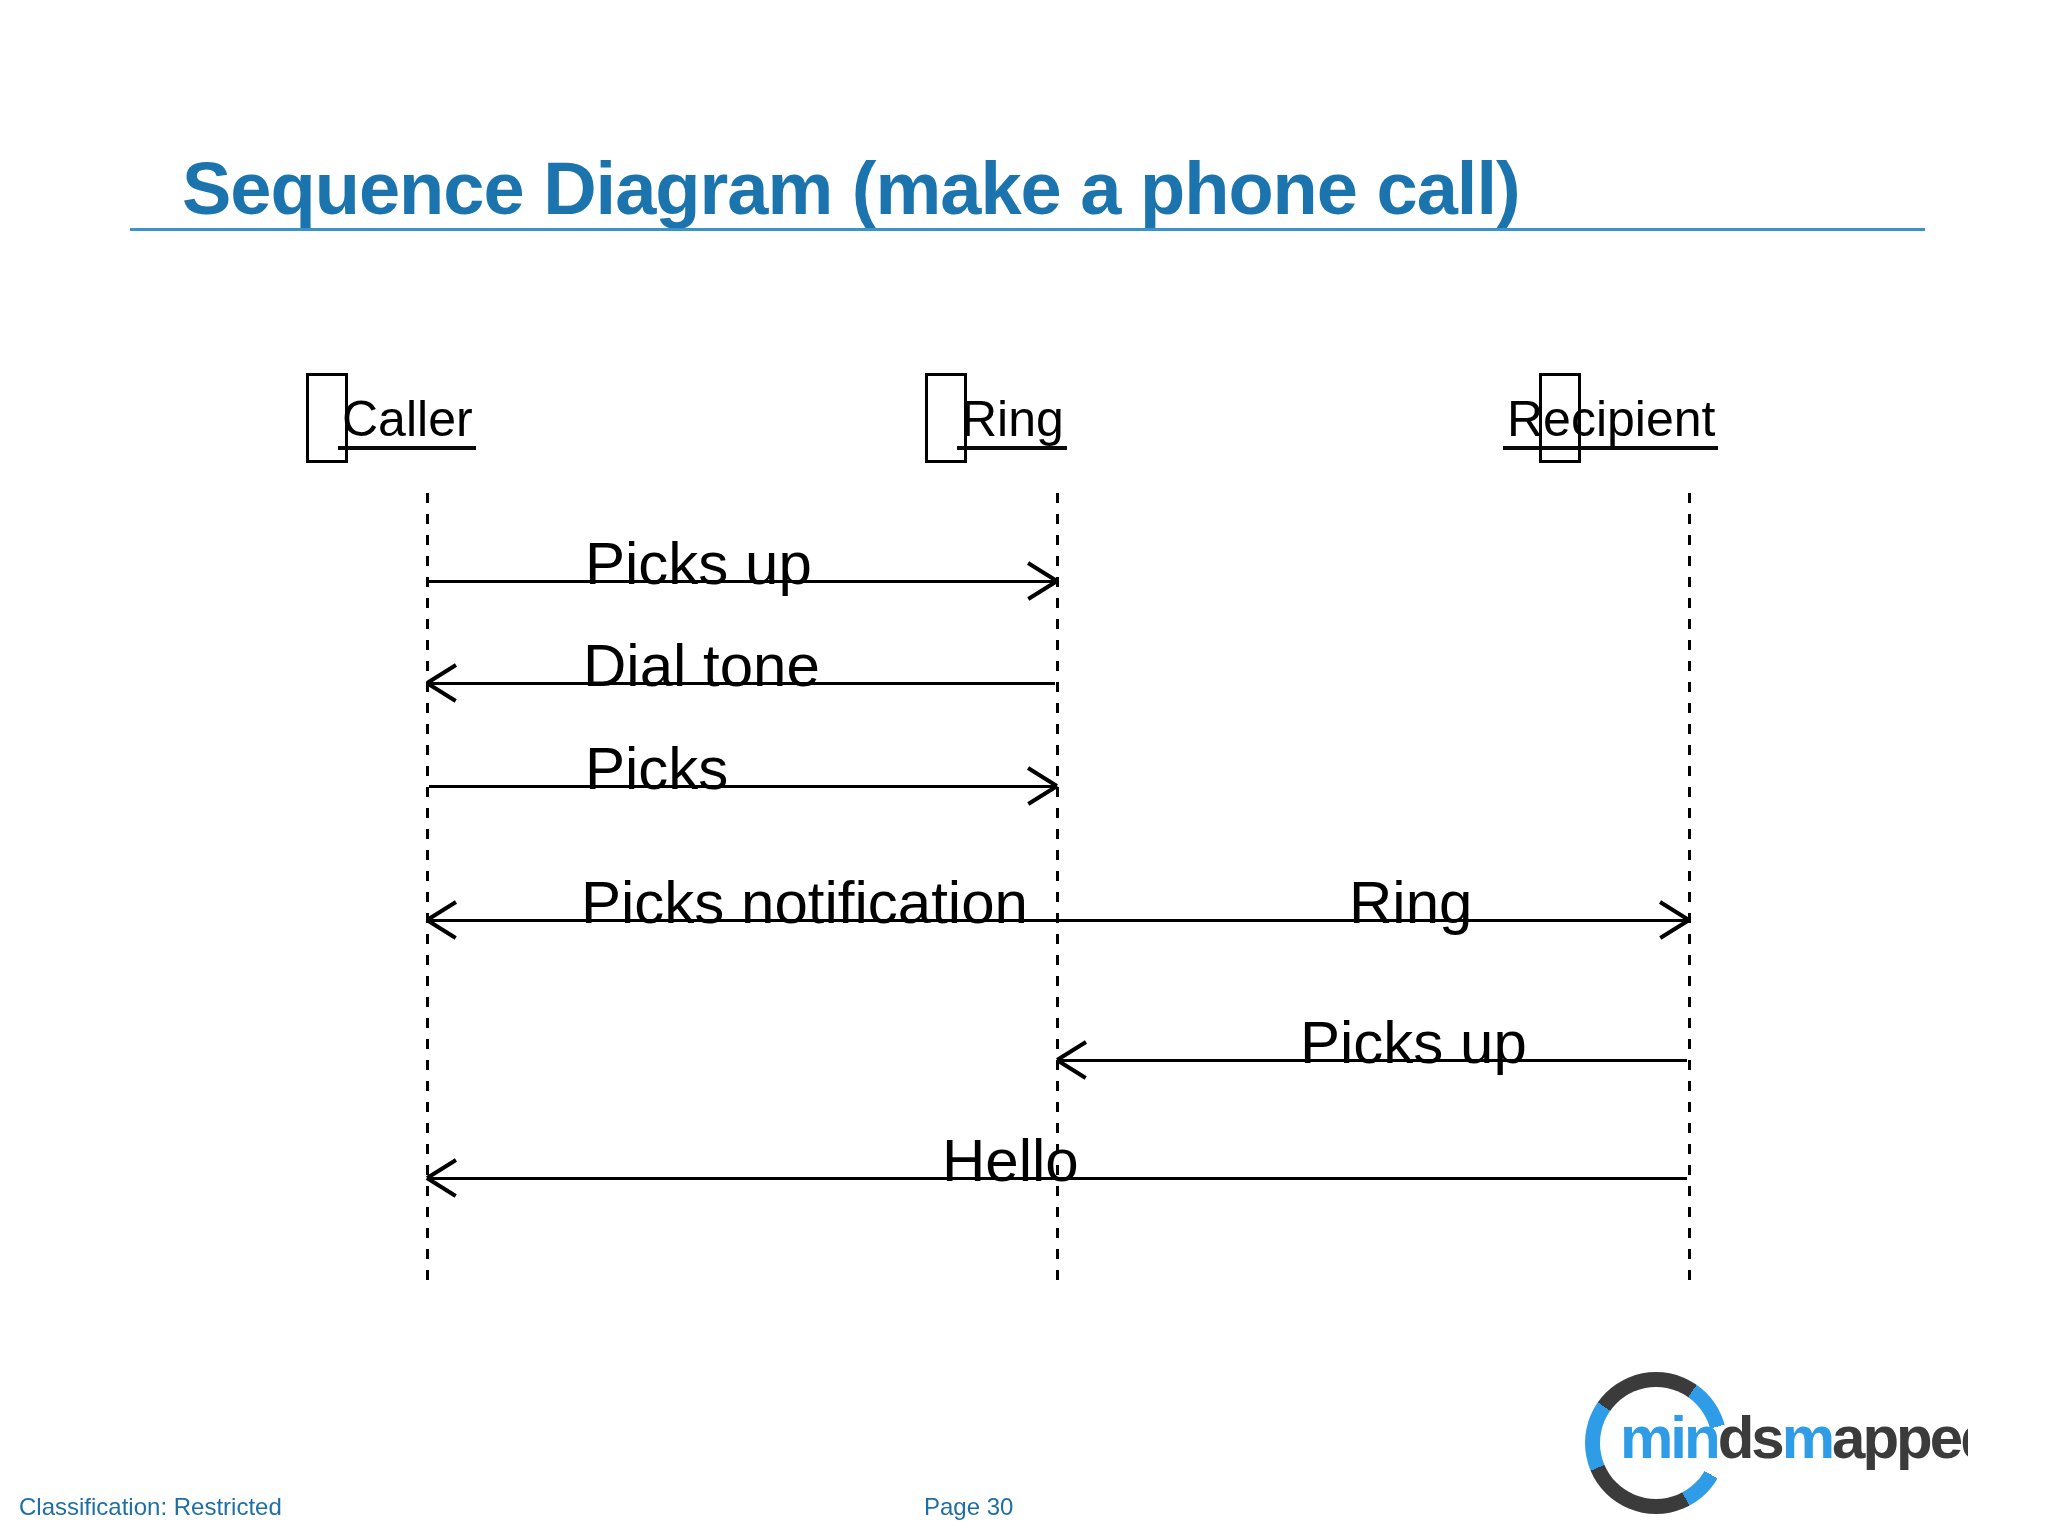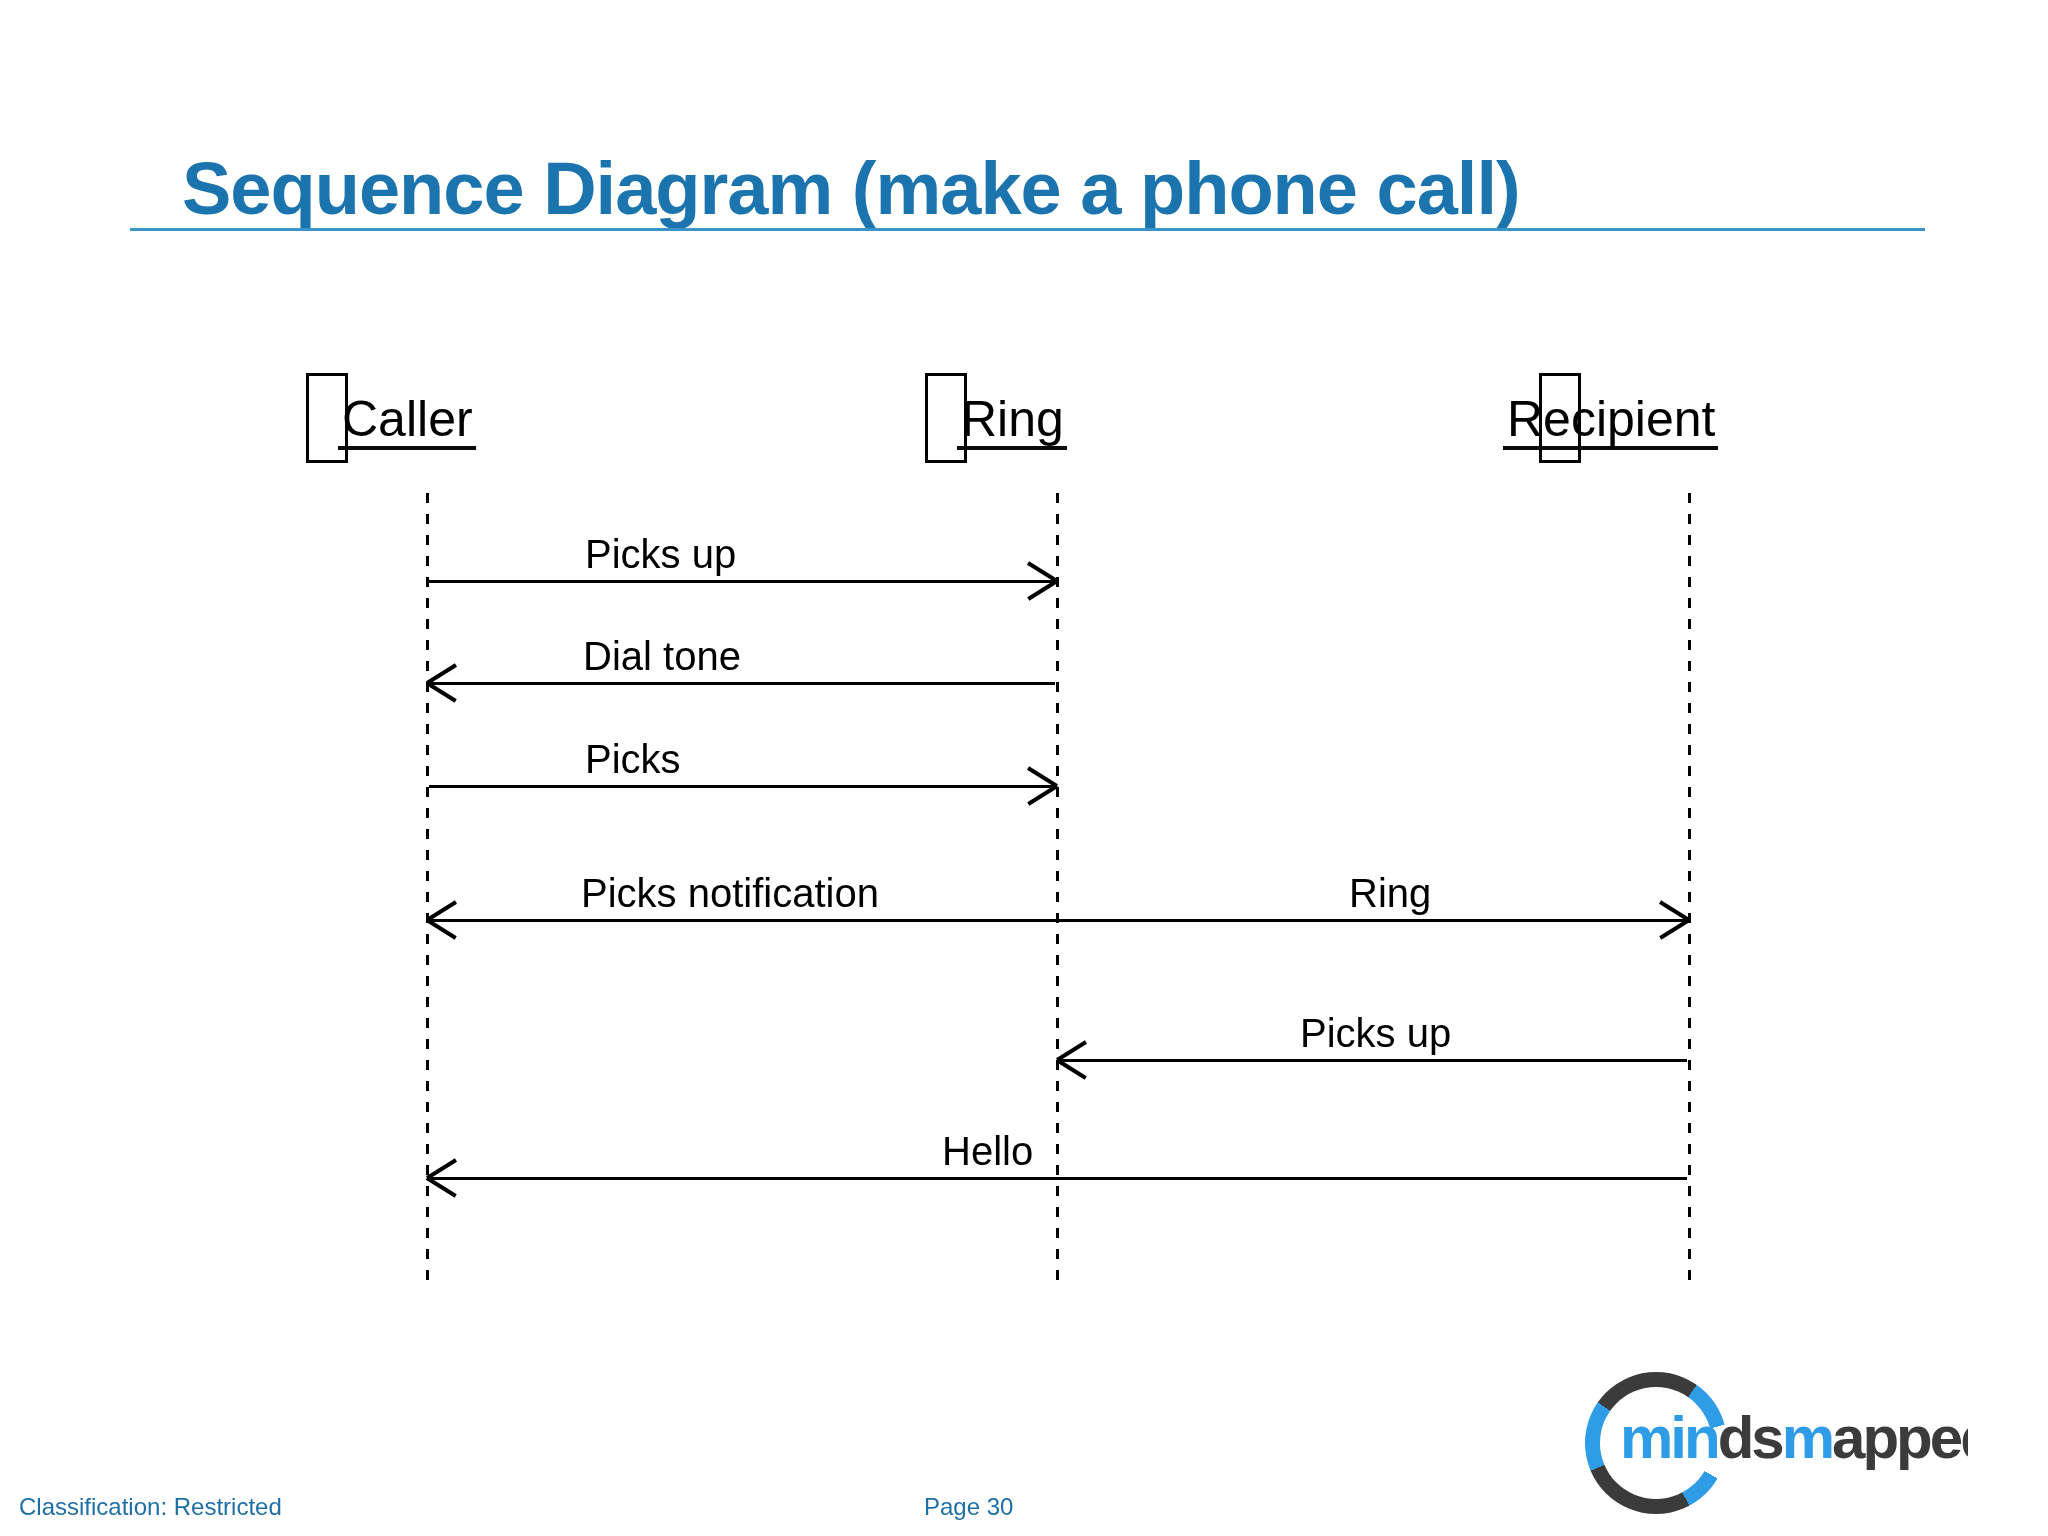--- a/index.html
+++ b/index.html
@@ -10,21 +10,21 @@
          white-space:nowrap;line-height:1.05;}
   #title-rule{left:130px;top:228px;width:1795px;height:3px;}
   .actor-box{width:42px;height:90px;top:373px;border:3px solid #000;background:#fff;
              box-sizing:border-box;}
   .actor-label{top:394px;font-size:50px;line-height:1;color:#000;white-space:nowrap;
                border-bottom:4px solid #0a0a0a;padding:0 3px 2px 4px;}
   .lifeline{top:493px;height:797px;width:3px;
             background:repeating-linear-gradient(to bottom,#000 0 10px,transparent 10px 21px);}
   .msg-line{height:3px;background:#000;}
   .head-stroke{width:34px;height:3.5px;background:#000;}
-  .msg-label{font-size:40px;line-height:1;color:#000;white-space:nowrap;}
+  .msg-label{font-size:60px;line-height:1;color:#000;white-space:nowrap;}
   .footer-text{top:1494px;font-size:24px;line-height:1.1;white-space:nowrap;}
   #logo{left:1585px;top:1372px;width:460px;height:150px;}
   #logo-ring{position:absolute;left:0;top:0;width:142px;height:142px;border-radius:50%;
     background:conic-gradient(from 0deg,
       #3b3b3b 0deg 35deg, #2f9ce8 35deg 75deg, rgba(0,0,0,0) 75deg 120deg,
       #2f9ce8 120deg 152deg, #3b3b3b 152deg 247deg, #2f9ce8 247deg 305deg,
       #3b3b3b 305deg 360deg);}
   #logo-ring-hole{position:absolute;left:15px;top:15px;width:112px;height:112px;
       border-radius:50%;background:#fff;}
   #logo-text{position:absolute;left:35px;top:36px;font-size:60px;font-weight:bold;

